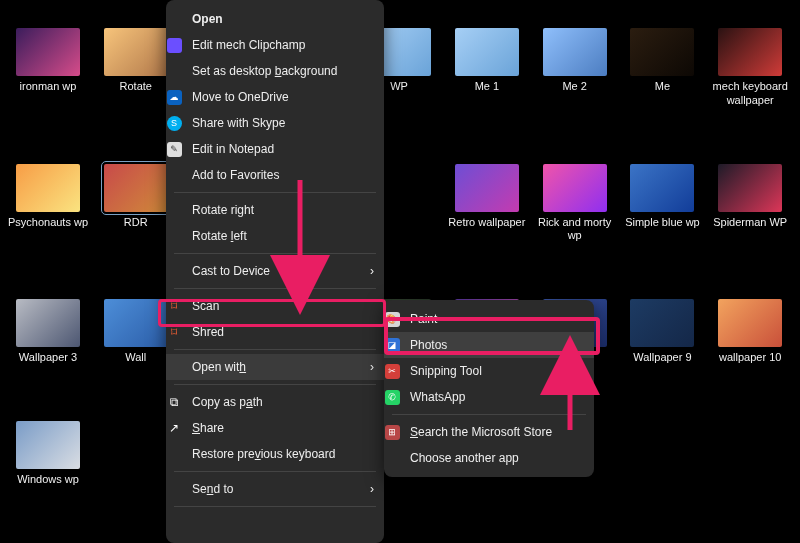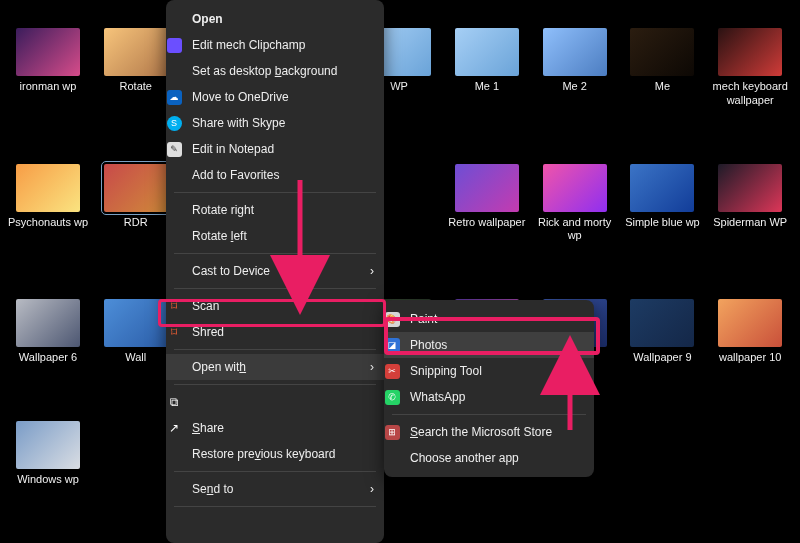--- a/index.html
+++ b/index.html
@@ -195,21 +195,21 @@
     <div class="file">
       <div class="thumb c10"></div>
       <div class="label">Simple blue wp</div>
     </div>
     <div class="file">
       <div class="thumb c11"></div>
       <div class="label">Spiderman WP</div>
     </div>
     <div class="file">
       <div class="thumb c12"></div>
-      <div class="label">Wallpaper 6</div>
+      <div class="label">Wallpaper 3</div>
     </div>
     <div class="file">
       <div class="thumb c13"></div>
       <div class="label">Wall</div>
     </div>
     <div class="file">
       <div style="width: 64px; height: 48px;"></div>
     </div>
     <div class="file">
       <div style="width: 64px; height: 48px;"></div>
@@ -324,20 +324,21 @@
     </div>
   <div class="sep"></div>
   <div class="mi" style="background:#3b3b3b">
       <span class="ico"></span>
       <span class="txt"><span>Open wit</span><span class="accel">h</span></span>
       <span class="chev">›</span>
     </div>
   <div class="sep"></div>
   <div class="mi">
       <span class="ico">⧉</span>
+      <span class="txt"><span>Copy as p</span><span class="accel">a</span><span>th</span></span>
     </div>
   <div class="mi">
       <span class="ico">↗</span>
       <span class="txt"><span class="accel">S</span><span>hare</span></span>
     </div>
   <div class="mi">
       <span class="ico"></span>
       <span class="txt"><span>Restore pre</span><span class="accel">v</span><span>ious keyboard</span></span>
     </div>
   <div class="sep"></div>

